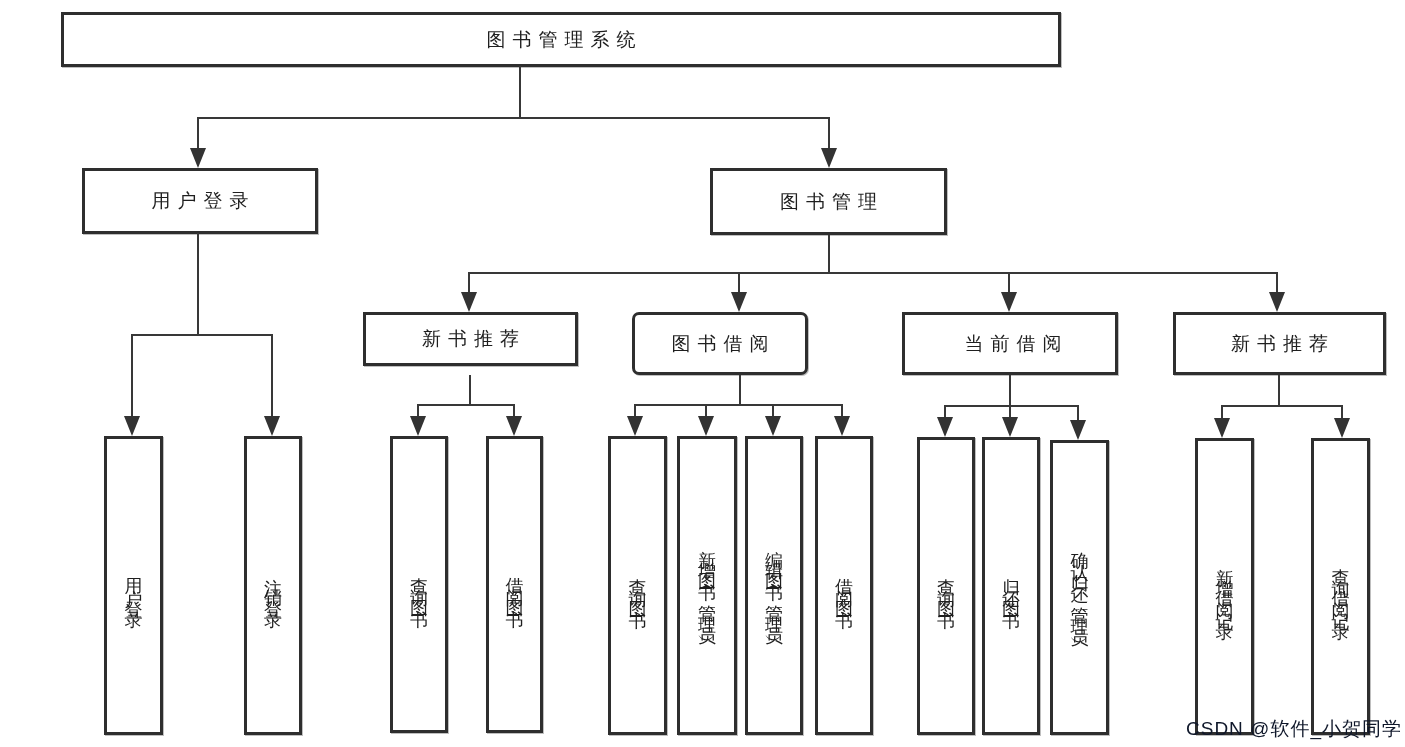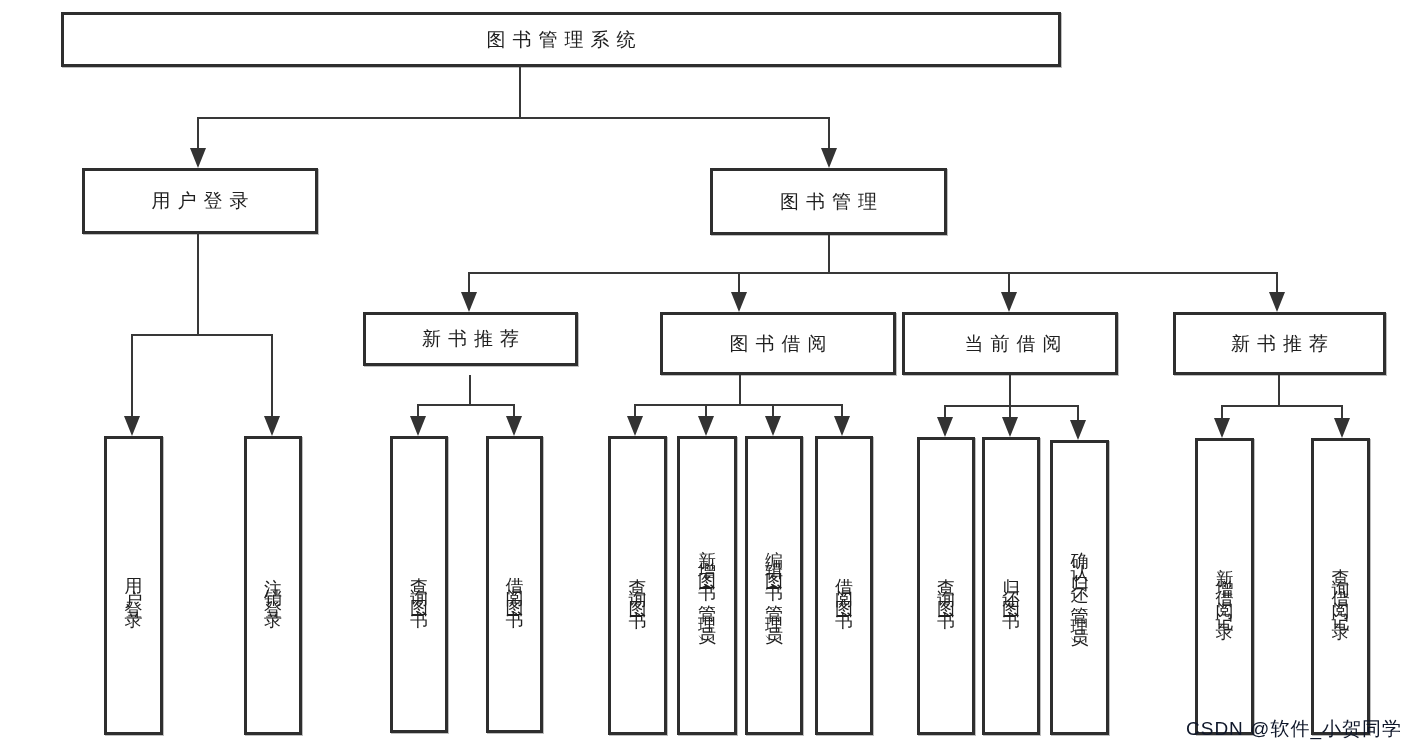--- a/index.html
+++ b/index.html
@@ -85,21 +85,21 @@
   <div class="line" style="left:468px; top:272px; width:2px; height:24px;"></div>
   <div class="arrow" style="left:461px; top:292px;"></div>
   <div class="line" style="left:738px; top:272px; width:2px; height:24px;"></div>
   <div class="arrow" style="left:731px; top:292px;"></div>
   <div class="line" style="left:1008px; top:272px; width:2px; height:24px;"></div>
   <div class="arrow" style="left:1001px; top:292px;"></div>
   <div class="line" style="left:1276px; top:272px; width:2px; height:24px;"></div>
   <div class="arrow" style="left:1269px; top:292px;"></div>
 
   <div class="box hbox" style="left:363px; top:312px; width:215px; height:54px;">新书推荐</div>
-  <div class="box hbox" style="left:660px; top:312px; width:236px; height:63px;">图书借阅</div>
+  <div class="box hbox" style="left:632px; top:312px; width:176px; height:63px;border-radius:7px;">图书借阅</div>
   <div class="box hbox" style="left:902px; top:312px; width:216px; height:63px;padding-left:6px;">当前借阅</div>
   <div class="box hbox" style="left:1173px; top:312px; width:213px; height:63px;">新书推荐</div>
 
   <div class="line" style="left:469px; top:375px; width:2px; height:30px;"></div>
   <div class="line" style="left:417px; top:404px; width:98px; height:2px;"></div>
   <div class="line" style="left:417px; top:404px; width:2px; height:14px;"></div>
   <div class="arrow" style="left:410px; top:416px;"></div>
   <div class="line" style="left:513px; top:404px; width:2px; height:14px;"></div>
   <div class="arrow" style="left:506px; top:416px;"></div>
 

